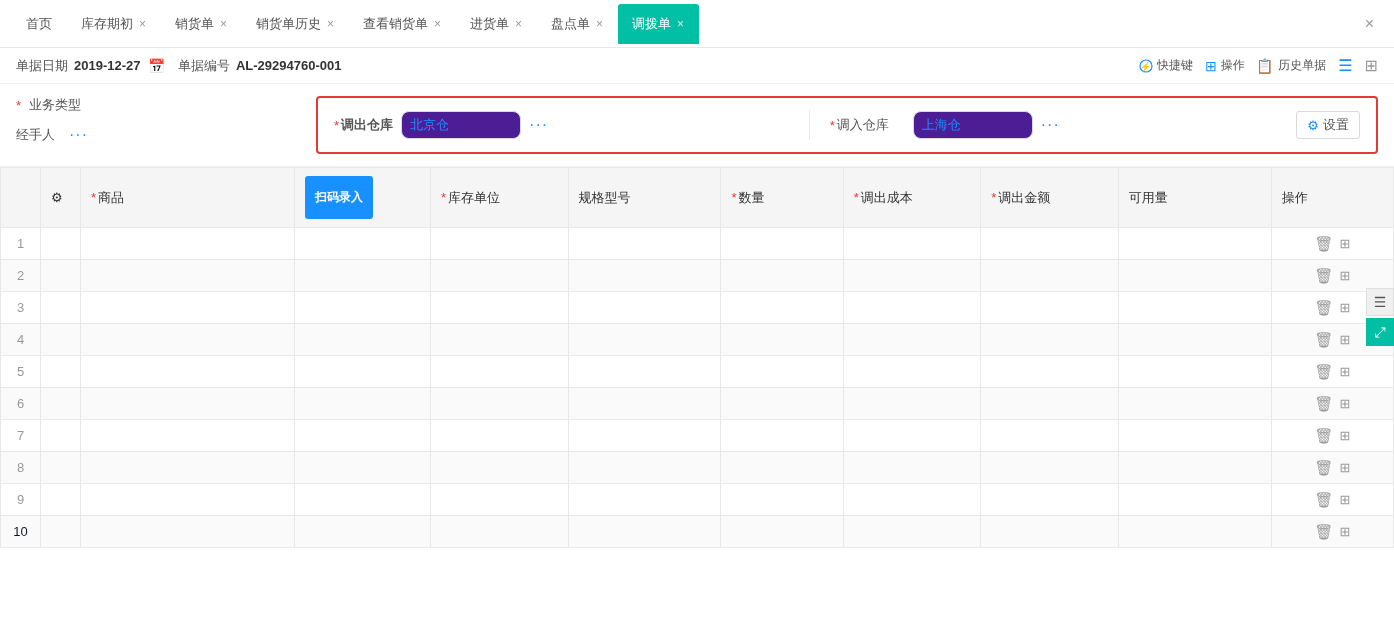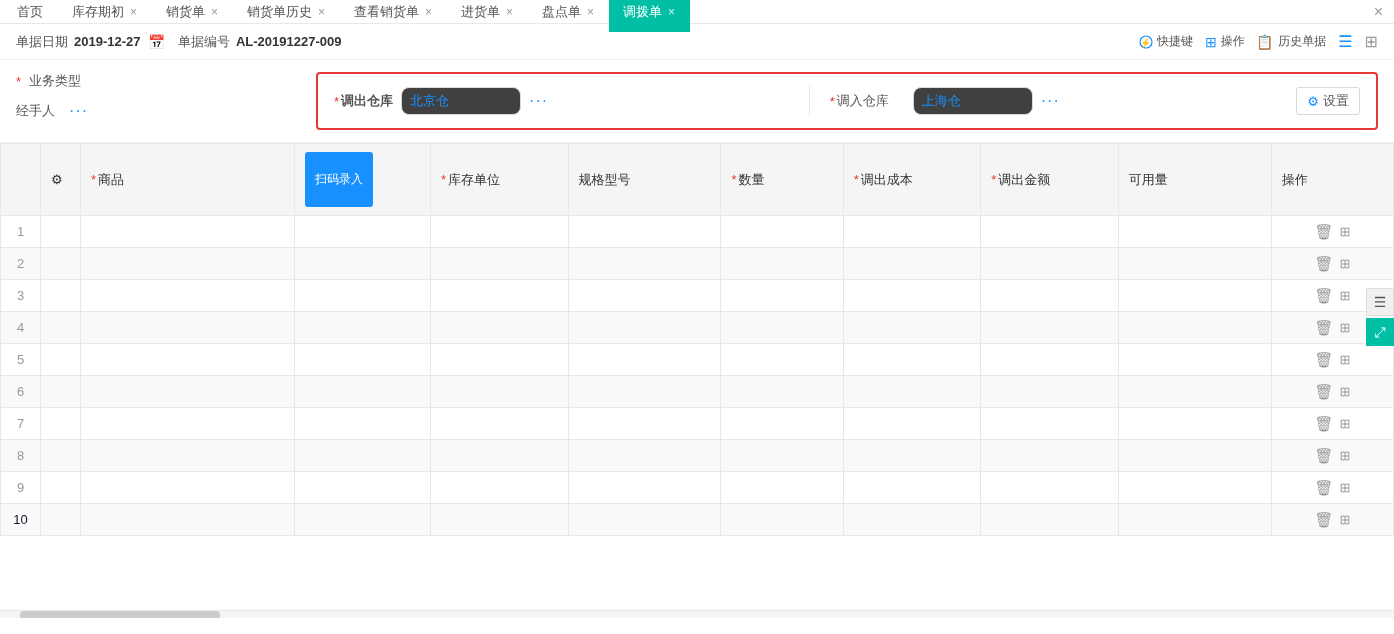--- a/index.html
+++ b/index.html
@@ -1,21 +1,21 @@
 <!DOCTYPE html>
 <html><head>
   <meta charset="utf-8">
   <style>
     * { box-sizing: border-box; margin: 0; padding: 0; }
     body { font-family: "Microsoft YaHei", "PingFang SC", sans-serif; font-size: 13px; background: #fff; color: #333; overflow: hidden; }
 
     
     .tab-bar {
       display: flex; align-items: center; background: #fff;
-      border-bottom: 1px solid #e8e8e8; padding: 0 3px; height: 24px;
+      border-bottom: 1px solid #e8e8e8; padding: 0 12px; height: 48px;
       position: relative;
     }
     .tab-item {
       display: flex; align-items: center; padding: 0 14px; height: 40px;
       cursor: pointer; font-size: 13px; color: #555; white-space: nowrap;
       border-right: 1px solid transparent;
       position: relative;
     }
     .tab-item .close-btn {
       margin-left: 6px; font-size: 12px; color: #999; cursor: pointer;
@@ -58,21 +58,21 @@
     .required-star { color: #e53935; margin-right: 2px; }
     .field-select {
       display: flex; align-items: center; gap: 4px; border: 1px solid #d9d9d9;
       border-radius: 3px; padding: 4px 8px; cursor: pointer; min-width: 160px;
       background: #fff;
     }
     .field-select .val { flex: 1; color: #333; }
     .field-select .arrow { color: #999; font-size: 11px; }
     .field-input-wrapper {
       display: flex; align-items: center; gap: 6px; border: 1px solid #d9d9d9;
-      border-radius: 8px; padding: 4px 8px; min-width: 120px; background: #404040;
+      border-radius: 8px; padding: 4px 8px; min-width: 120px; background: #4c1d95;
     }
     .field-input-wrapper .val { flex: 1; color: #1890ff; }
     .field-dots { color: #1890ff; cursor: pointer; font-size: 16px; letter-spacing: 1px; margin-left: 8px; }
     .warehouse-section { display: flex; align-items: center; flex: 1; }
     .warehouse-divider { width: 1px; background: #e8e8e8; height: 30px; margin: 0 20px; }
     .settings-btn {
       display: flex; align-items: center; gap: 4px; border: 1px solid #d9d9d9;
       border-radius: 3px; padding: 4px 10px; cursor: pointer; color: #555;
       background: #fff; margin-left: 12px; white-space: nowrap;
     }
@@ -98,21 +98,21 @@
     .col-scan { min-width: 80px; }
     .col-unit { min-width: 90px; }
     .col-spec { min-width: 100px; }
     .col-qty { min-width: 80px; }
     .col-cost { min-width: 90px; }
     .col-amount { min-width: 90px; }
     .col-available { min-width: 100px; }
     .col-action { min-width: 80px; text-align: center; }
     .scan-btn {
       background: #1890ff; color: #fff; border: none; border-radius: 3px;
-      padding: 19px 10px; cursor: pointer; font-size: 12px;
+      padding: 13px 10px; cursor: pointer; font-size: 12px; font-weight: bold;
     }
     .action-icons { display: flex; align-items: center; justify-content: center; gap: 6px; }
     .action-icon { color: #999; cursor: pointer; font-size: 15px; }
     .th-required { color: #e53935; margin-right: 2px; }
 
     
     .side-actions {
       position: fixed; right: 0; top: 50%; transform: translateY(-50%);
       display: flex; flex-direction: column; gap: 2px; z-index: 100;
     }
@@ -170,21 +170,21 @@
 
   <div class="toolbar">
     <div class="toolbar-left">
       <div class="field-group">
         <span class="field-label">单据日期</span>
         <span class="field-value">2019-12-27</span>
         <span class="date-icon">📅</span>
       </div>
       <div class="field-group">
         <span class="field-label">单据编号</span>
-        <span class="field-value">AL-20191227-009</span>
+        <span class="field-value">AL-29294760-001</span>
       </div>
     </div>
     <div class="toolbar-right">
       <div class="toolbar-action">
         <svg viewBox="0 0 14 14" fill="none" xmlns="http://www.w3.org/2000/svg">
           <circle cx="7" cy="7" r="6" stroke="#1890ff" stroke-width="1.2"></circle>
           <text x="7" y="11" text-anchor="middle" font-size="9" fill="#1890ff">⚡</text>
         </svg>
         <span>快捷键</span>
       </div>

